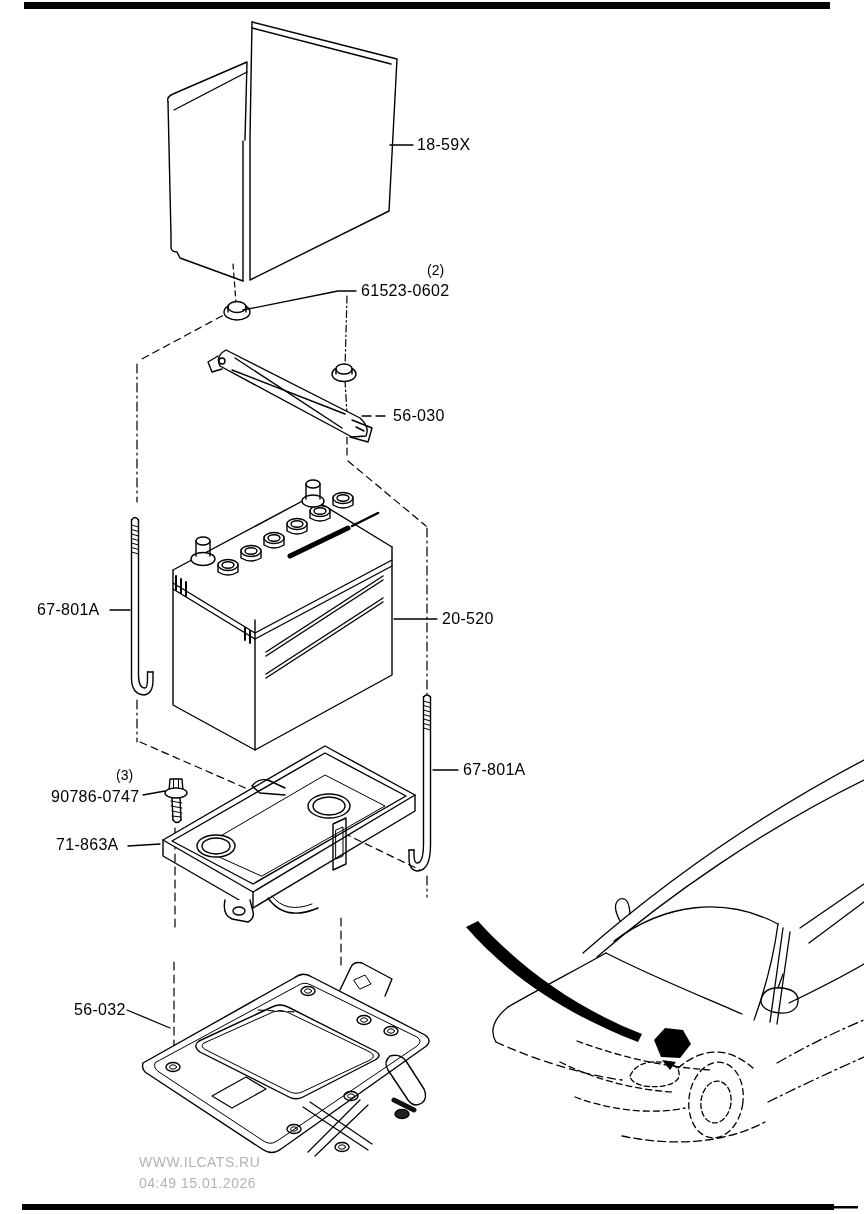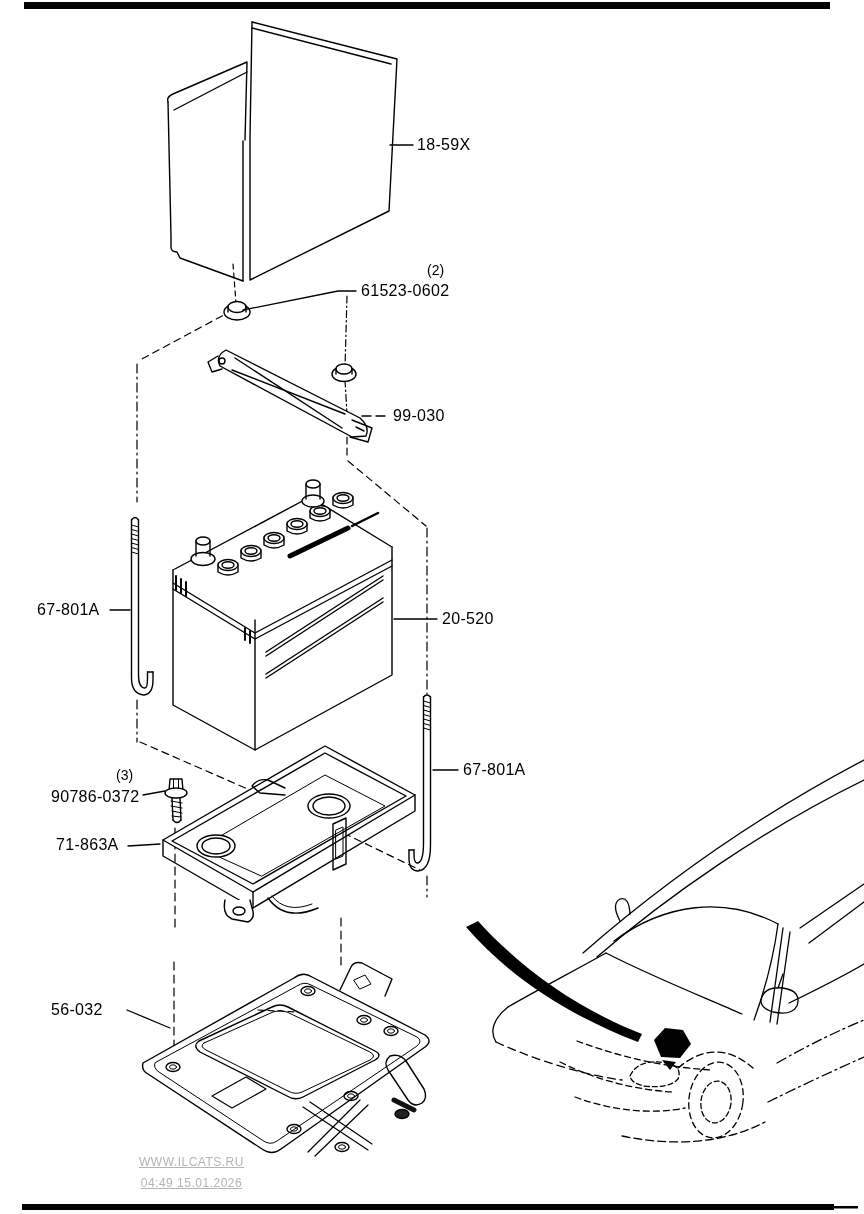--- a/index.html
+++ b/index.html
@@ -1,24 +1,24 @@
 <!DOCTYPE html>
 <html><head>
 <meta charset="utf-8">
 <style>
   html,body{margin:0;padding:0;background:#fff;}
   body{width:864px;height:1214px;position:relative;overflow:hidden;
        font-family:"Liberation Sans", sans-serif;}
-  .stage{position:absolute;left:0;top:0;width:864px;height:1214px;text-align:center;}
+  .stage{position:absolute;left:0;top:0;width:864px;height:1214px;}
   svg{position:absolute;left:0;top:0;}
   .plabel{position:absolute;font-size:16px;color:#000;white-space:nowrap;
           letter-spacing:0.3px;line-height:1;cursor:pointer;}
   .qty{position:absolute;font-size:14px;color:#000;white-space:nowrap;line-height:1;}
   .watermark{position:absolute;left:139px;top:1152px;color:#b4b4b4;
-             font-size:12px;line-height:21px;letter-spacing:0.5px;text-decoration:underline;}
+             font-size:14px;line-height:21px;letter-spacing:0.5px;}
 </style>
 </head>
 <body>
 
 <div class="stage">
 
 <svg width="864" height="1214" viewBox="0 0 864 1214" fill="none" stroke="#000" stroke-width="1.4" stroke-linecap="round" stroke-linejoin="round">
 
   <rect x="24" y="2" width="806" height="7" fill="#000" stroke="none"></rect>
   <rect x="22" y="1204" width="812" height="6" fill="#000" stroke="none"></rect>
@@ -227,27 +227,27 @@
     <path d="M433,770 L458,770"></path>
     <path d="M143,795 L165,791"></path>
     <path d="M128,846 L160,844"></path>
     <path d="M127,1010 L170,1028"></path>
   </g>
 </svg>
 
 <div class="plabel" style="left:417px;top:137px">18-59X</div>
 <div class="qty" style="left:427px;top:263px">(2)</div>
 <div class="plabel" style="left:361px;top:283px">61523-0602</div>
-<div class="plabel" style="left:393px;top:408px">99-030</div>
+<div class="plabel" style="left:393px;top:408px">56-030</div>
 <div class="plabel" style="left:37px;top:602px">67-801A</div>
 <div class="plabel" style="left:442px;top:611px">20-520</div>
 <div class="plabel" style="left:463px;top:762px">67-801A</div>
 <div class="qty" style="left:116px;top:768px">(3)</div>
-<div class="plabel" style="left:51px;top:789px">90786-0372</div>
+<div class="plabel" style="left:51px;top:789px">90786-0747</div>
 <div class="plabel" style="left:56px;top:837px">71-863A</div>
-<div class="plabel" style="left:51px;top:1002px">56-032</div>
+<div class="plabel" style="left:74px;top:1002px">56-032</div>
 
 <div class="watermark">
   <div>WWW.ILCATS.RU</div>
   <div>04:49 15.01.2026</div>
 </div>
 
 </div>
 
 </body></html>

